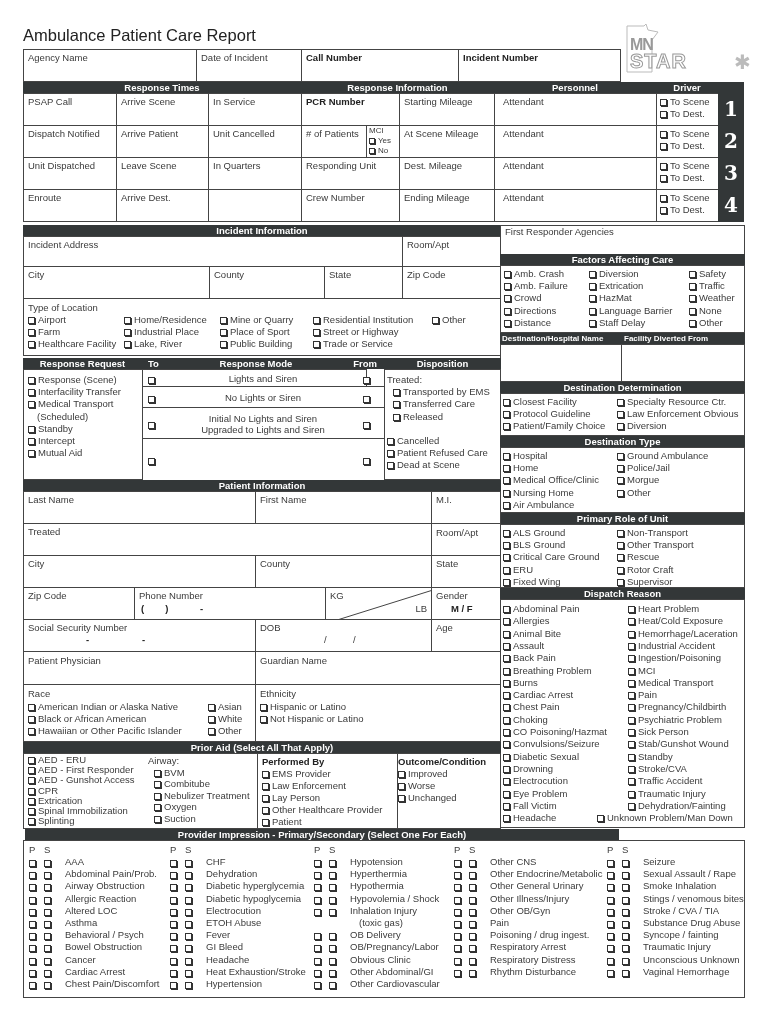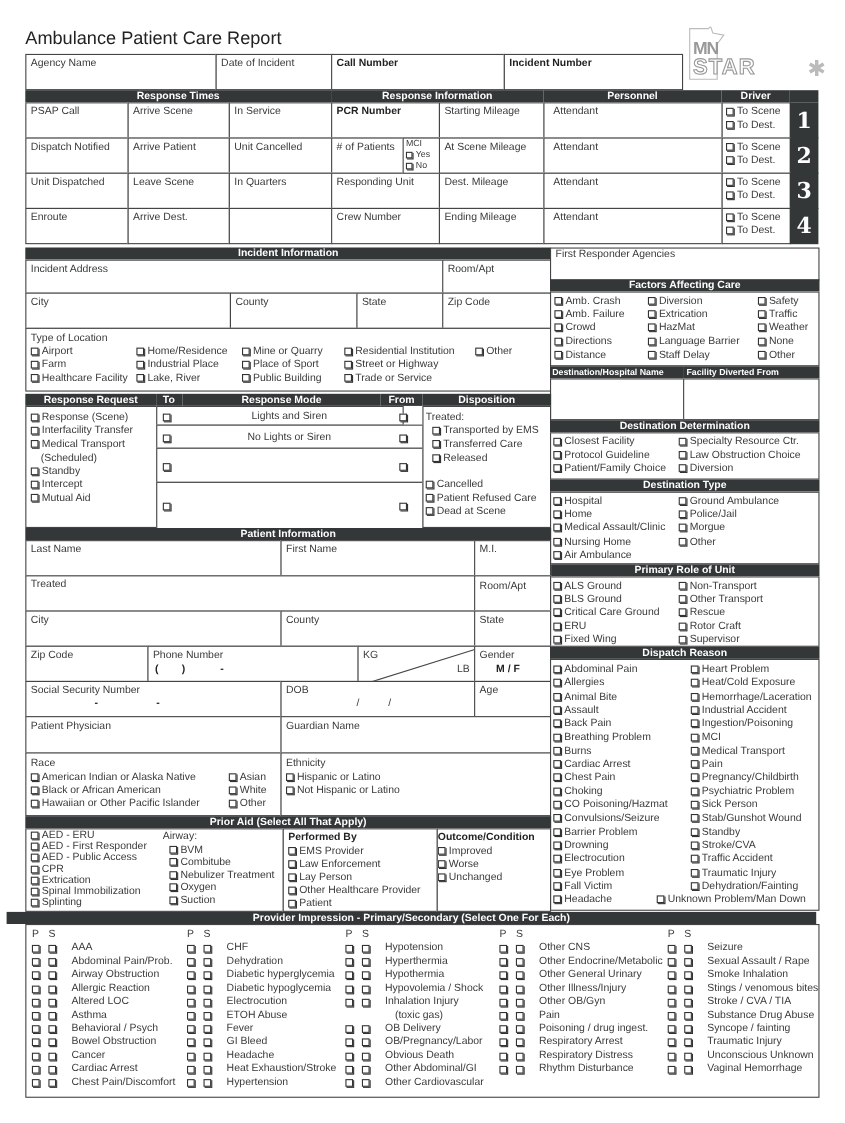--- a/index.html
+++ b/index.html
@@ -253,20 +253,24 @@
     </div>
     <div class="box" style="left:142px;top:386px;width:243px;height:22px">
       <span class="abs" style="left:5px;top:5.5px"><span class="cb"></span></span>
       <div class="abs" style="left:30px;width:180px;top:5px;text-align:center;line-height:11px">
         <div>No Lights or Siren</div>
       </div>
       <span class="abs" style="left:220px;top:5.5px"><span class="cb"></span></span>
     </div>
     <div class="box" style="left:142px;top:407px;width:243px;height:32px">
       <span class="abs" style="left:5px;top:10.5px"><span class="cb"></span></span>
+      <div class="abs" style="left:30px;width:180px;top:4.5px;text-align:center;line-height:11px">
+        <div>Initial No Lights and Siren</div>
+        <div>Upgraded to Lights and Siren</div>
+      </div>
       <span class="abs" style="left:220px;top:10.5px"><span class="cb"></span></span>
     </div>
     <div class="box" style="left:142px;top:438px;width:243px;height:43px">
       <span class="abs" style="left:5px;top:16px"><span class="cb"></span></span>
       <span class="abs" style="left:220px;top:16px"><span class="cb"></span></span>
     </div>
   </div>
 
 <div class="box" style="left:384px;top:369px;width:117px;height:111px">
   <div class="list" style="left:2px;top:4px">
@@ -280,33 +284,33 @@
     <div><span class="cb"></span><span>Dead at Scene</span></div>
   </div>
 </div>
 
 <div class="bar" style="left:500px;top:382px;width:245px">Destination Determination</div>
 <div class="box" style="left:500px;top:393px;width:245px;height:43px">
     <div id="dd-list">
       <div class="list" style="left:2px;top:2px"><span class="cb"></span><span>Closest Facility</span></div>
       <div class="list" style="left:116px;top:2px"><span class="cb"></span><span>Specialty Resource Ctr.</span></div>
       <div class="list" style="left:2px;top:14.2px"><span class="cb"></span><span>Protocol Guideline</span></div>
-      <div class="list" style="left:116px;top:14.2px"><span class="cb"></span><span>Law Obstruction Choice</span></div>
+      <div class="list" style="left:116px;top:14.2px"><span class="cb"></span><span>Law Enforcement Obvious</span></div>
       <div class="list" style="left:2px;top:26.4px"><span class="cb"></span><span>Patient/Family Choice</span></div>
       <div class="list" style="left:116px;top:26.4px"><span class="cb"></span><span>Diversion</span></div>
     </div>
   </div>
 <div class="bar" style="left:500px;top:436px;width:245px">Destination Type</div>
 <div class="box" style="left:500px;top:447px;width:245px;height:66px">
     <div id="dt-list">
       <div class="list" style="left:2px;top:2px"><span class="cb"></span><span>Hospital</span></div>
       <div class="list" style="left:116px;top:2px"><span class="cb"></span><span>Ground Ambulance</span></div>
       <div class="list" style="left:2px;top:14.2px"><span class="cb"></span><span>Home</span></div>
       <div class="list" style="left:116px;top:14.2px"><span class="cb"></span><span>Police/Jail</span></div>
-      <div class="list" style="left:2px;top:26.4px"><span class="cb"></span><span>Medical Assault/Clinic</span></div>
+      <div class="list" style="left:2px;top:26.4px"><span class="cb"></span><span>Medical Office/Clinic</span></div>
       <div class="list" style="left:116px;top:26.4px"><span class="cb"></span><span>Morgue</span></div>
       <div class="list" style="left:2px;top:38.599999999999994px"><span class="cb"></span><span>Nursing Home</span></div>
       <div class="list" style="left:116px;top:38.599999999999994px"><span class="cb"></span><span>Other</span></div>
       <div class="list" style="left:2px;top:50.8px"><span class="cb"></span><span>Air Ambulance</span></div>
     </div>
   </div>
 <div class="bar" style="left:500px;top:513px;width:245px">Primary Role of Unit</div>
 <div class="box" style="left:500px;top:524px;width:245px;height:64px">
     <div id="pr-list">
       <div class="list" style="left:2px;top:2px"><span class="cb"></span><span>ALS Ground</span></div>
@@ -421,41 +425,41 @@
       <div class="list" style="left:2px;top:89.10000000000001px"><span class="cb"></span><span>Cardiac Arrest</span></div>
       <div class="list" style="left:127px;top:89.10000000000001px"><span class="cb"></span><span>Pain</span></div>
       <div class="list" style="left:2px;top:101.4px"><span class="cb"></span><span>Chest Pain</span></div>
       <div class="list" style="left:127px;top:101.4px"><span class="cb"></span><span>Pregnancy/Childbirth</span></div>
       <div class="list" style="left:2px;top:113.7px"><span class="cb"></span><span>Choking</span></div>
       <div class="list" style="left:127px;top:113.7px"><span class="cb"></span><span>Psychiatric Problem</span></div>
       <div class="list" style="left:2px;top:126px"><span class="cb"></span><span>CO Poisoning/Hazmat</span></div>
       <div class="list" style="left:127px;top:126px"><span class="cb"></span><span>Sick Person</span></div>
       <div class="list" style="left:2px;top:138.3px"><span class="cb"></span><span>Convulsions/Seizure</span></div>
       <div class="list" style="left:127px;top:138.3px"><span class="cb"></span><span>Stab/Gunshot Wound</span></div>
-      <div class="list" style="left:2px;top:150.60000000000002px"><span class="cb"></span><span>Barrier Problem</span></div>
+      <div class="list" style="left:2px;top:150.60000000000002px"><span class="cb"></span><span>Diabetic Sexual</span></div>
       <div class="list" style="left:127px;top:150.60000000000002px"><span class="cb"></span><span>Standby</span></div>
       <div class="list" style="left:2px;top:162.9px"><span class="cb"></span><span>Drowning</span></div>
       <div class="list" style="left:127px;top:162.9px"><span class="cb"></span><span>Stroke/CVA</span></div>
       <div class="list" style="left:2px;top:175.20000000000002px"><span class="cb"></span><span>Electrocution</span></div>
       <div class="list" style="left:127px;top:175.20000000000002px"><span class="cb"></span><span>Traffic Accident</span></div>
       <div class="list" style="left:2px;top:187.5px"><span class="cb"></span><span>Eye Problem</span></div>
       <div class="list" style="left:127px;top:187.5px"><span class="cb"></span><span>Traumatic Injury</span></div>
       <div class="list" style="left:2px;top:199.8px"><span class="cb"></span><span>Fall Victim</span></div>
       <div class="list" style="left:127px;top:199.8px"><span class="cb"></span><span>Dehydration/Fainting</span></div>
       <div class="list" style="left:2px;top:212.10000000000002px"><span class="cb"></span><span>Headache</span></div>
       <div class="list" style="left:96px;top:212.10000000000002px"><span class="cb"></span><span>Unknown Problem/Man Down</span></div>
     </div>
   </div>
 
 <div class="bar" style="left:23px;top:742px;width:478px">Prior Aid (Select All That Apply)</div>
 <div class="box" style="left:23px;top:753px;width:235px;height:76px">
   <div class="list" style="left:4px;top:1px;line-height:10.2px" id="pa1">
       <div><span class="cb"></span><span>AED - ERU</span></div>
       <div><span class="cb"></span><span>AED - First Responder</span></div>
-      <div><span class="cb"></span><span>AED - Public Access</span></div>
+      <div><span class="cb"></span><span>AED - Gunshot Access</span></div>
       <div><span class="cb"></span><span>CPR</span></div>
       <div><span class="cb"></span><span>Extrication</span></div>
       <div><span class="cb"></span><span>Spinal Immobilization</span></div>
       <div><span class="cb"></span><span>Splinting</span></div>
     </div>
   <div class="list" style="left:124px;top:1px;line-height:11.6px" id="pa2">
       <div>Airway:</div>
       <div style="padding-left:6px"><span class="cb"></span><span>BVM</span></div>
       <div style="padding-left:6px"><span class="cb"></span><span>Combitube</span></div>
       <div style="padding-left:6px"><span class="cb"></span><span>Nebulizer Treatment</span></div>
@@ -475,21 +479,21 @@
 </div>
 <div class="box" style="left:397px;top:753px;width:104px;height:76px">
   <div class="list" style="left:0;top:2px;line-height:12px" id="pa4">
       <div class="b">Outcome/Condition</div>
       <div><span class="cb"></span><span>Improved</span></div>
       <div><span class="cb"></span><span>Worse</span></div>
       <div><span class="cb"></span><span>Unchanged</span></div>
     </div>
 </div>
 
-<div class="bar" style="left:6px;top:829px;width:736px">Provider Impression - Primary/Secondary (Select One For Each)</div>
+<div class="bar" style="left:25px;top:829px;width:594px">Provider Impression - Primary/Secondary (Select One For Each)</div>
 <div class="box" style="left:23px;top:840px;width:722px;height:158px">
     <div id="pi-list">
       <span class="lbl" style="left:5px;top:3px">P</span>
       <span class="lbl" style="left:20px;top:3px">S</span>
       <span class="abs" style="left:5px;top:16px"><span class="cb"></span></span>
       <span class="abs" style="left:20px;top:16px"><span class="cb"></span></span>
       <span class="lbl" style="left:41px;top:15px">AAA</span>
       <span class="abs" style="left:5px;top:28.2px"><span class="cb"></span></span>
       <span class="abs" style="left:20px;top:28.2px"><span class="cb"></span></span>
       <span class="lbl" style="left:41px;top:27.2px">Abdominal Pain/Prob.</span>
@@ -574,21 +578,21 @@
       <span class="lbl" style="left:326px;top:63.8px">Inhalation Injury</span>
       <span class="lbl" style="left:335px;top:76px">(toxic gas)</span>
       <span class="abs" style="left:290px;top:89.19999999999999px"><span class="cb"></span></span>
       <span class="abs" style="left:305px;top:89.19999999999999px"><span class="cb"></span></span>
       <span class="lbl" style="left:326px;top:88.19999999999999px">OB Delivery</span>
       <span class="abs" style="left:290px;top:101.39999999999999px"><span class="cb"></span></span>
       <span class="abs" style="left:305px;top:101.39999999999999px"><span class="cb"></span></span>
       <span class="lbl" style="left:326px;top:100.39999999999999px">OB/Pregnancy/Labor</span>
       <span class="abs" style="left:290px;top:113.6px"><span class="cb"></span></span>
       <span class="abs" style="left:305px;top:113.6px"><span class="cb"></span></span>
-      <span class="lbl" style="left:326px;top:112.6px">Obvious Death</span>
+      <span class="lbl" style="left:326px;top:112.6px">Obvious Clinic</span>
       <span class="abs" style="left:290px;top:125.8px"><span class="cb"></span></span>
       <span class="abs" style="left:305px;top:125.8px"><span class="cb"></span></span>
       <span class="lbl" style="left:326px;top:124.8px">Other Abdominal/GI</span>
       <span class="abs" style="left:290px;top:138px"><span class="cb"></span></span>
       <span class="abs" style="left:305px;top:138px"><span class="cb"></span></span>
       <span class="lbl" style="left:326px;top:137px">Other Cardiovascular</span>
       <span class="lbl" style="left:430px;top:3px">P</span>
       <span class="lbl" style="left:445px;top:3px">S</span>
       <span class="abs" style="left:430px;top:16px"><span class="cb"></span></span>
       <span class="abs" style="left:445px;top:16px"><span class="cb"></span></span>

